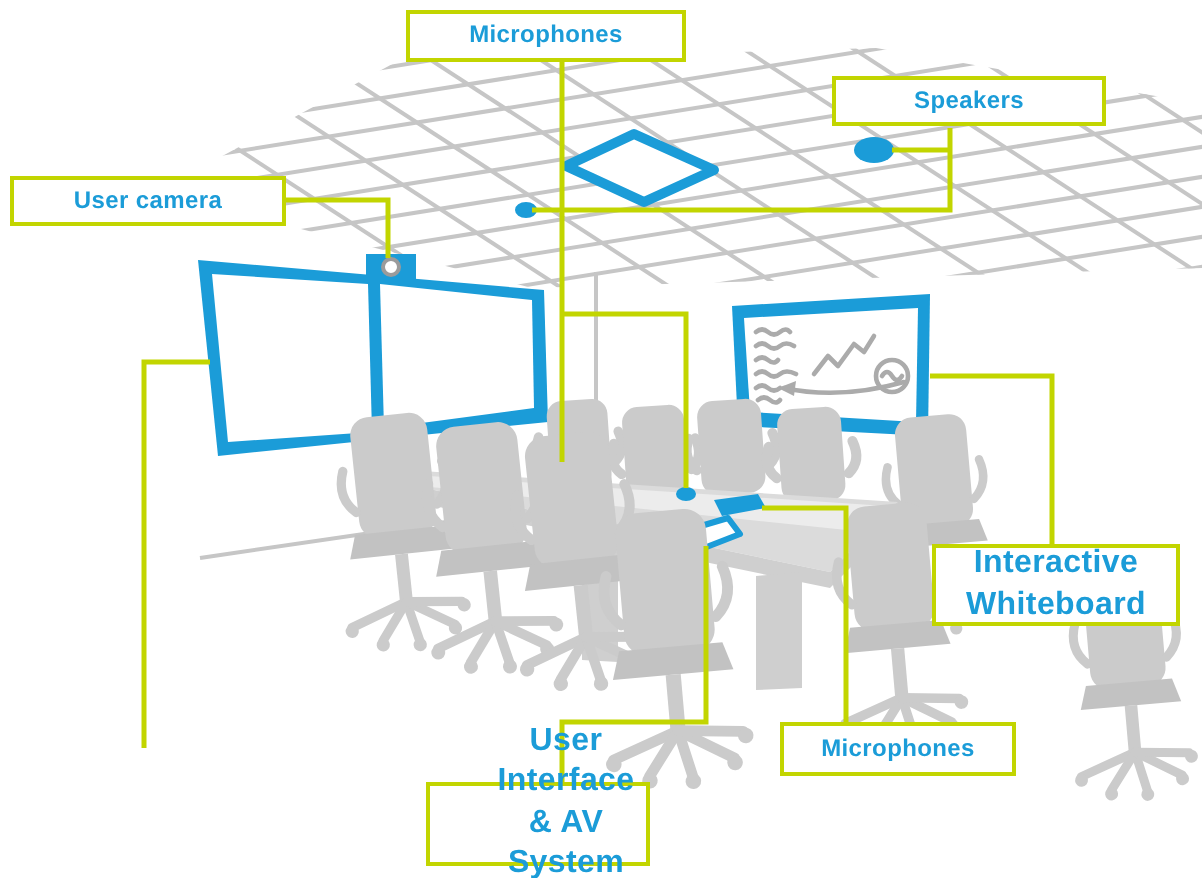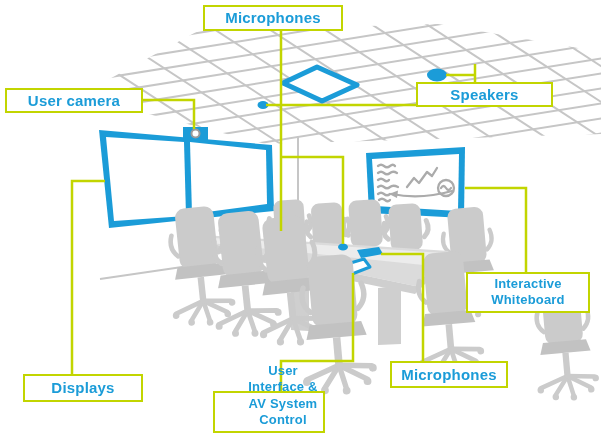--- a/index.html
+++ b/index.html
@@ -17,25 +17,25 @@
   .canvas{
     position:relative;width:602px;height:439px;overflow:hidden;
     background:var(--bg);
     font-family:"Liberation Sans",sans-serif;
   }
   .scene{position:absolute;left:0;top:0;}
   .lbl{
     position:absolute;box-sizing:border-box;
     background:#fff;border:2px solid var(--accent-green);
     color:var(--accent-blue);
-    font-weight:bold;font-size:15px;line-height:1.28;
+    font-weight:bold;font-size:12px;line-height:1.28;
     display:flex;align-items:center;justify-content:center;
     text-align:center;padding:2px 4px;letter-spacing:.2px;
   }
-  .lbl.two{font-size:13px;align-items:flex-end;}
+  .lbl.two{font-size:16px;}
   
   .grid-ln{stroke:var(--grid-gray);stroke-width:2;fill:none;}
   .thin-gray{stroke:var(--grid-gray);stroke-width:2;fill:none;}
   .green-ln{stroke:var(--accent-green);stroke-width:2.5;fill:none;}
   .blue-fill{fill:var(--accent-blue);}
   .blue-frame{fill:var(--accent-blue);stroke:none;}
   .white-fill{fill:#fff;}
   .chair-main{fill:var(--furniture-gray);}
   .chair-dark{fill:var(--furniture-gray-dark);}
   .chair-leg{stroke:var(--furniture-gray);stroke-width:5;stroke-linecap:round;fill:none;}
@@ -185,37 +185,34 @@
       <polyline class="green-ln" points="465,188 526,188 526,272"></polyline>
       <polyline class="green-ln" points="381,254 423,254 423,361"></polyline>
       <polyline class="green-ln" points="353,273 353,361 281,361 281,391"></polyline>
     </g>
   </svg>
 
   <div class="lbl" style="left:203px;top:5px;width:140px;height:26px;">
     <span>Microphones</span>
   </div>
 
-  <div class="lbl" style="left:416px;top:38px;width:137px;height:25px;margin-top:44px;">
+  <div class="lbl" style="left:416px;top:38px;width:137px;height:25px;">
     <span>Speakers</span>
   </div>
 
   <div class="lbl" style="left:5px;top:88px;width:138px;height:25px;">
     <span>User camera</span>
   </div>
 
   <div class="lbl two" style="left:466px;top:272px;width:124px;height:41px;">
     <span>Interactive Whiteboard</span>
   </div>
 
   <div class="lbl" style="left:390px;top:361px;width:118px;height:27px;">
     <span>Microphones</span>
   </div>
 
-  <div class="lbl" style="left:23px;top:374px;width:120px;height:28px;">
-    <span>Displays</span>
-  </div>
 
   <div class="lbl two" style="left:213px;top:391px;width:112px;height:42px;padding-left:32px;">
     <span>User Interface &amp; AV System Control</span>
   </div>
 
 </div>
 
 </body></html>

